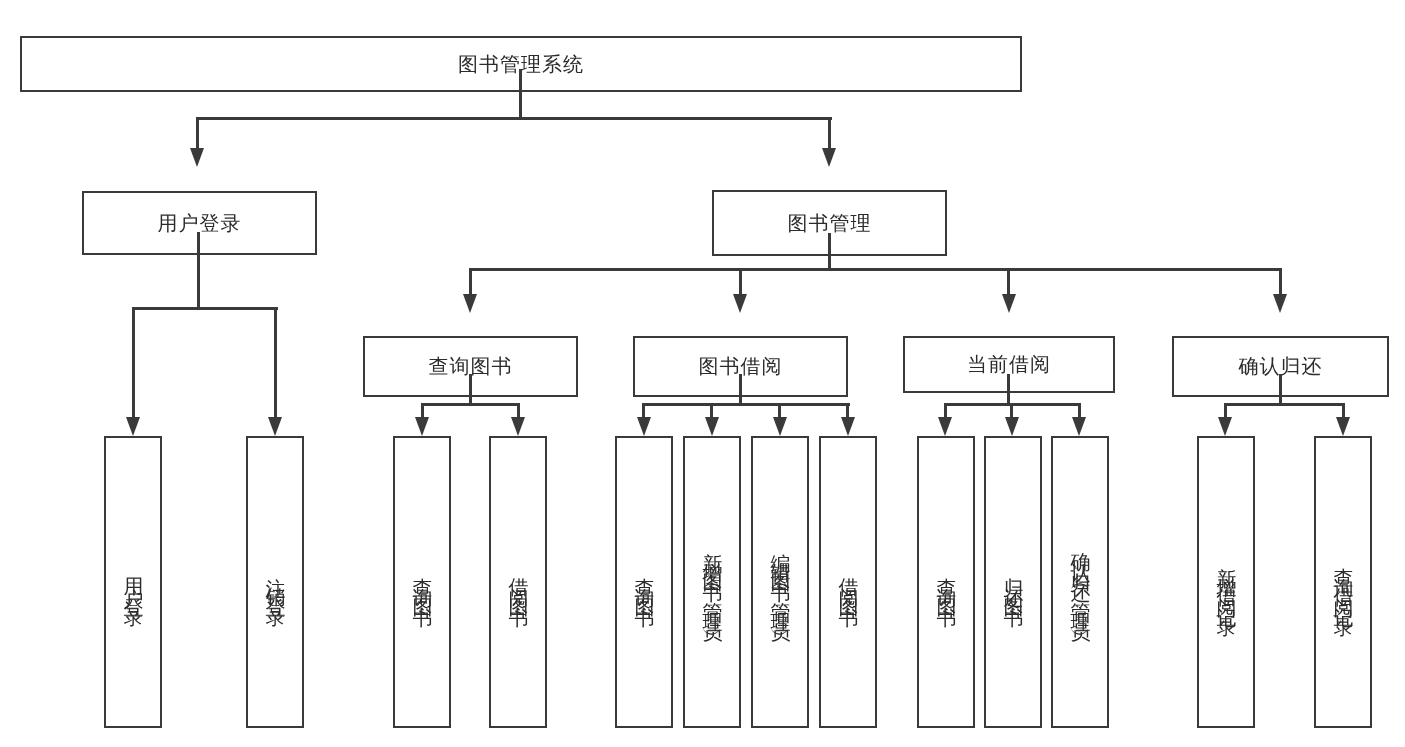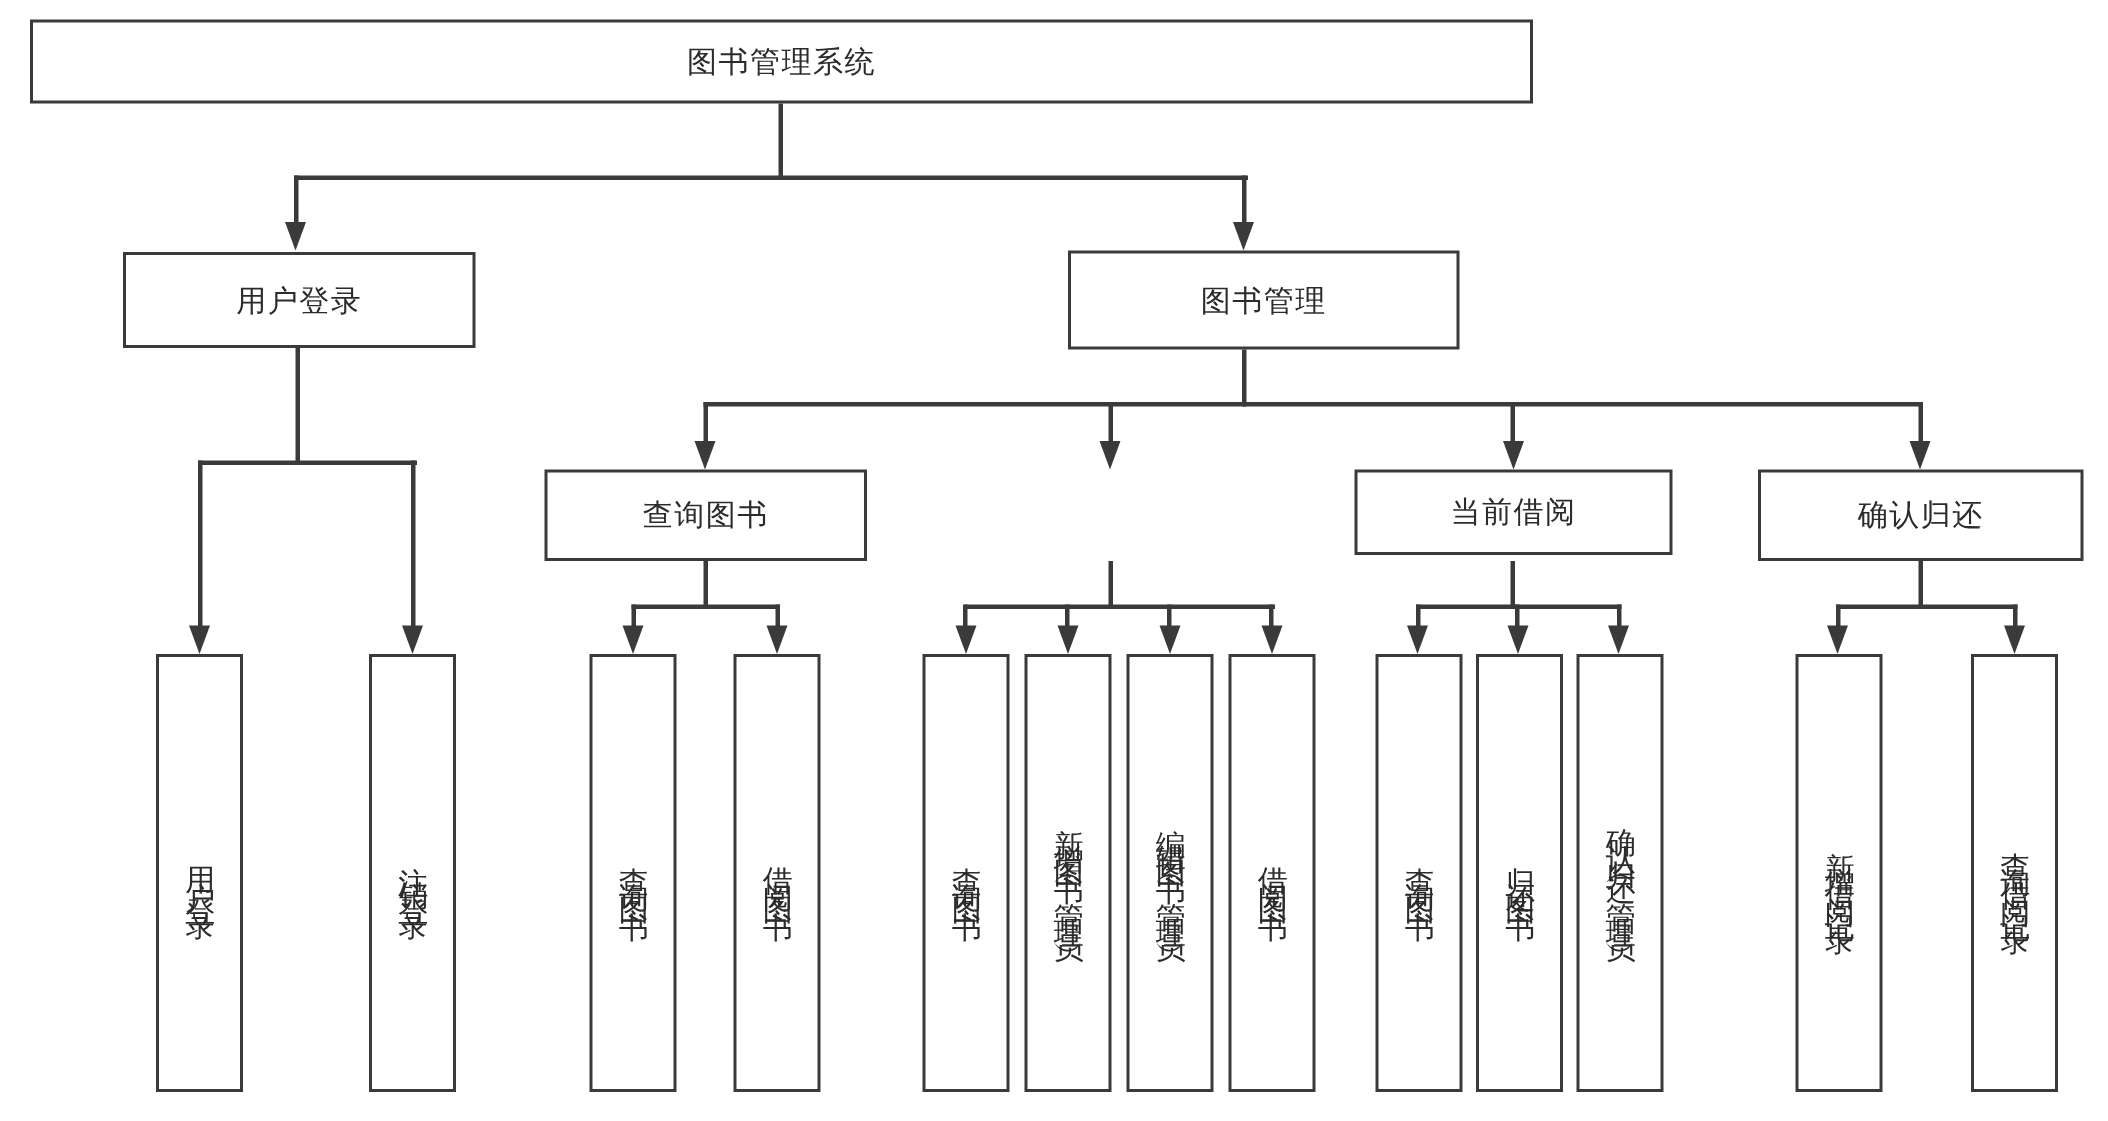--- a/index.html
+++ b/index.html
@@ -6,21 +6,21 @@
   #canvas{
     position:relative;width:1405px;height:747px;background:#ffffff;overflow:hidden;
     font-family:"DejaVu Sans","Liberation Sans",sans-serif;
     color:var(--text,#2b2b2b);
   }
   
   .hbox{
     position:absolute;box-sizing:border-box;background:#ffffff;
     border:2.5px solid var(--line,#3a3a3a);
     display:flex;align-items:center;justify-content:center;
-    font-size:20px;letter-spacing:1px;white-space:nowrap;
+    font-size:20px;letter-spacing:1px;white-space:nowrap;margin-top:23px;
   }
   
   .vbox{
     position:absolute;box-sizing:border-box;background:#ffffff;
     border:2.5px solid var(--line,#3a3a3a);
     top:436px;height:292px;width:58px;
     writing-mode:vertical-rl;text-align:center;
     font-size:20px;letter-spacing:10px;line-height:53px;
   }
   .vline{position:absolute;width:3px;background:var(--line,#3a3a3a);}
@@ -44,41 +44,42 @@
   <div class="hbox" style="left:20px;top:13px;width:1002px;height:56px">图书管理系统</div>
 
   <div class="vline" style="left:519px;top:69px;height:51px"></div>
   <div class="hline" style="left:196px;top:117px;width:636px"></div>
   <div class="vline" style="left:196px;top:117px;height:33px"></div>
   <div class="arrow" style="left:190px;top:148px"></div>
   <div class="vline" style="left:828px;top:117px;height:33px"></div>
   <div class="arrow" style="left:822px;top:148px"></div>
 
   <div class="hbox" style="left:82px;top:168px;width:235px;height:64px">用户登录</div>
-  <div class="hbox" style="left:712px;top:167px;width:261px;height:66px">图书管理</div>
+  <div class="hbox" style="left:712px;top:167px;width:235px;height:66px">图书管理</div>
 
   <div class="vline" style="left:197px;top:232px;height:78px"></div>
   <div class="hline" style="left:132px;top:307px;width:146px"></div>
   <div class="vline" style="left:132px;top:307px;height:112px"></div>
   <div class="arrow" style="left:126px;top:417px"></div>
   <div class="vline" style="left:274px;top:307px;height:112px"></div>
   <div class="arrow" style="left:268px;top:417px"></div>
 
   <div class="vline" style="left:828px;top:233px;height:38px"></div>
   <div class="hline" style="left:469px;top:268px;width:813px"></div>
   <div class="vline" style="left:469px;top:268px;height:29px"></div>
   <div class="arrow" style="left:463px;top:294px"></div>
   <div class="vline" style="left:739px;top:268px;height:29px"></div>
   <div class="arrow" style="left:733px;top:294px"></div>
   <div class="vline" style="left:1007px;top:268px;height:29px"></div>
   <div class="arrow" style="left:1002px;top:294px"></div>
   <div class="vline" style="left:1279px;top:268px;height:29px"></div>
   <div class="arrow" style="left:1273px;top:294px"></div>
 
   <div class="hbox" style="left:363px;top:313px;width:215px;height:61px">查询图书</div>
+  <div class="hbox" style="left:633px;top:313px;width:215px;height:61px">图书借阅</div>
   <div class="hbox" style="left:903px;top:313px;width:212px;height:57px">当前借阅</div>
   <div class="hbox" style="left:1172px;top:313px;width:217px;height:61px">确认归还</div>
 
   <div class="vline" style="left:469px;top:374px;height:32px"></div>
   <div class="hline" style="left:421px;top:403px;width:99px"></div>
   <div class="vline" style="left:421px;top:403px;height:16px"></div>
   <div class="arrow" style="left:415px;top:417px"></div>
   <div class="vline" style="left:517px;top:403px;height:16px"></div>
   <div class="arrow" style="left:511px;top:417px"></div>
 

